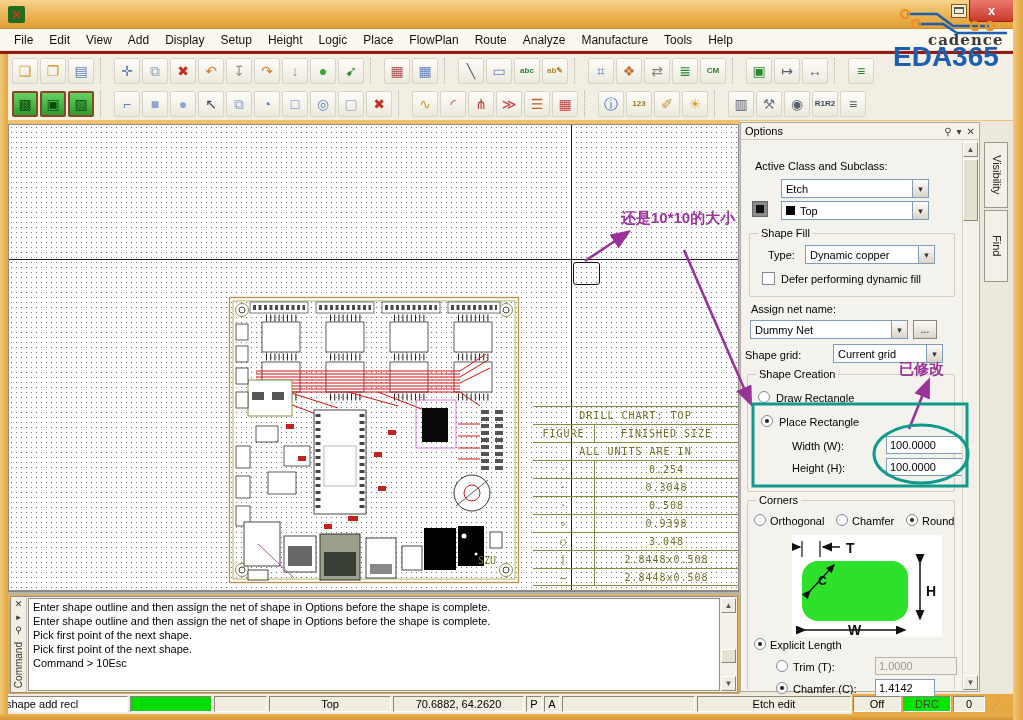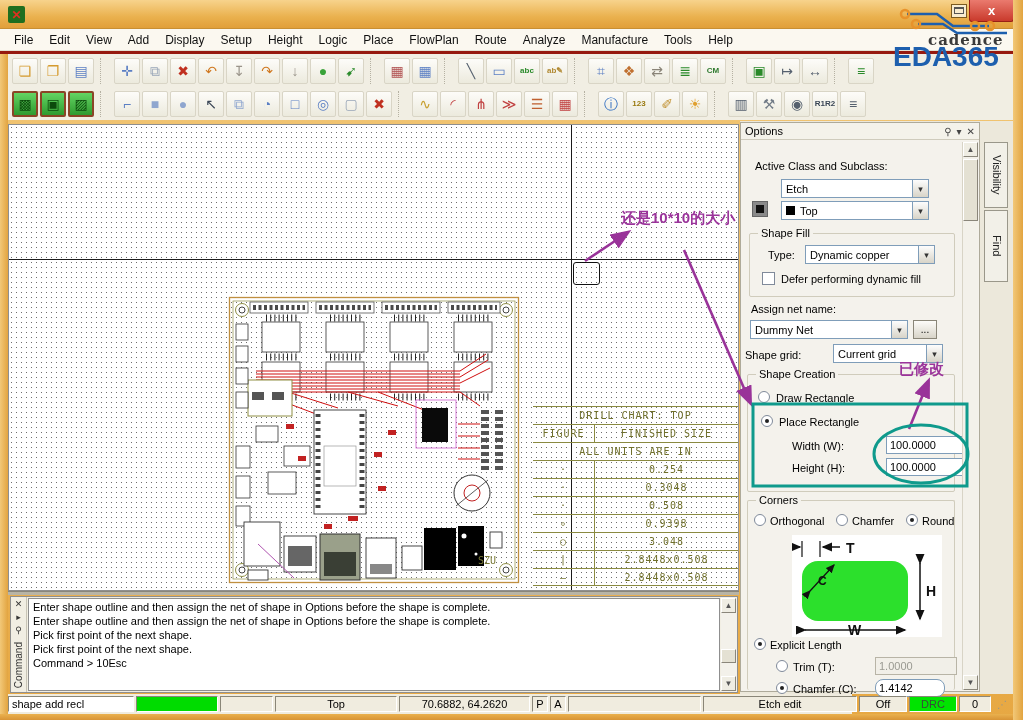--- a/index.html
+++ b/index.html
@@ -113,21 +113,21 @@
     background:#f1eee3; border:1px solid #8f8f8f; display:flex; }
   .congut { width:16px; border-right:1px solid #c8c4b6; display:flex; flex-direction:column;
     align-items:center; padding-top:2px; font-size:9px; color:#333; gap:3px; }
   .congutlab { writing-mode:vertical-rl; transform:rotate(180deg); font-size:10px; margin-top:4px; }
   .context { flex:1; background:#fff; border:1px solid #8f8f8f; margin:1px; padding:1px 4px;
     font-size:11px; line-height:14px; overflow:hidden; }
   .consb { width:16px; position:relative; background:#f3f1ea; }
 
   
   .statusband { position:absolute; left:0; top:694px; width:852px; height:20px;
-    background:#f0ecdf; display:flex; align-items:center; padding-left:8px; gap:2px; }
+    background:#f0ecdf; display:flex; align-items:center; padding-left:2px; gap:2px; }
   .sseg { height:16px; border:1px solid; border-color:#8a8678 #fff #fff #8a8678;
     display:flex; align-items:center; justify-content:center; font-size:11px; flex:0 0 auto;
     background:#f0ecdf; overflow:hidden; white-space:nowrap; }
   .white { background:#fff; justify-content:flex-start; padding-left:3px; }
   .green { background:#00dc00; }
   .drcgreen { background:#00e400; color:#3a4a3a; }
   .grip { border:none; color:#9a968a; font-size:10px; background:none; }
   .bottomborder { position:absolute; left:0; top:714px; width:1023px; height:6px;
     background:linear-gradient(#eab14e,#d89436); }
   .lborder { position:absolute; left:0; top:54px; width:8px; height:660px;
@@ -660,21 +660,21 @@
         <text x="56" y="100" font-size="14" font-weight="bold" fill="#111">W</text>
       </svg>
 
       <span class="radio checked" style="left:6px;top:137px"></span>
       <div class="plabel" style="left:22px;top:138px">Explicit Length</div>
       <span class="radio" style="left:28px;top:159px"></span>
       <div class="plabel" style="left:45px;top:160px">Trim (T):</div>
       <input class="txt dis" style="left: 127px; top: 156px; width: 82px;" readonly="" value="1.0000">
       <span class="radio checked" style="left:28px;top:181px"></span>
       <div class="plabel" style="left:45px;top:182px">Chamfer (C):</div>
-      <input class="txt" style="left: 127px; top: 178px; width: 70px; border-radius: 8px;" readonly="" value="1.4142">
+      <input class="txt" style="left: 127px; top: 178px; width: 60px;" readonly="" value="1.4142">
     </div>
 
     <div class="sb" style="left:221px;top:2px;height:548px">
       <div class="sbbtn" style="top:0">▲</div>
       <div class="sbthumb" style="top:17px;height:62px"></div>
       <div class="sbbtn" style="bottom:0">▼</div>
     </div>
   </div>
 </div>
 

